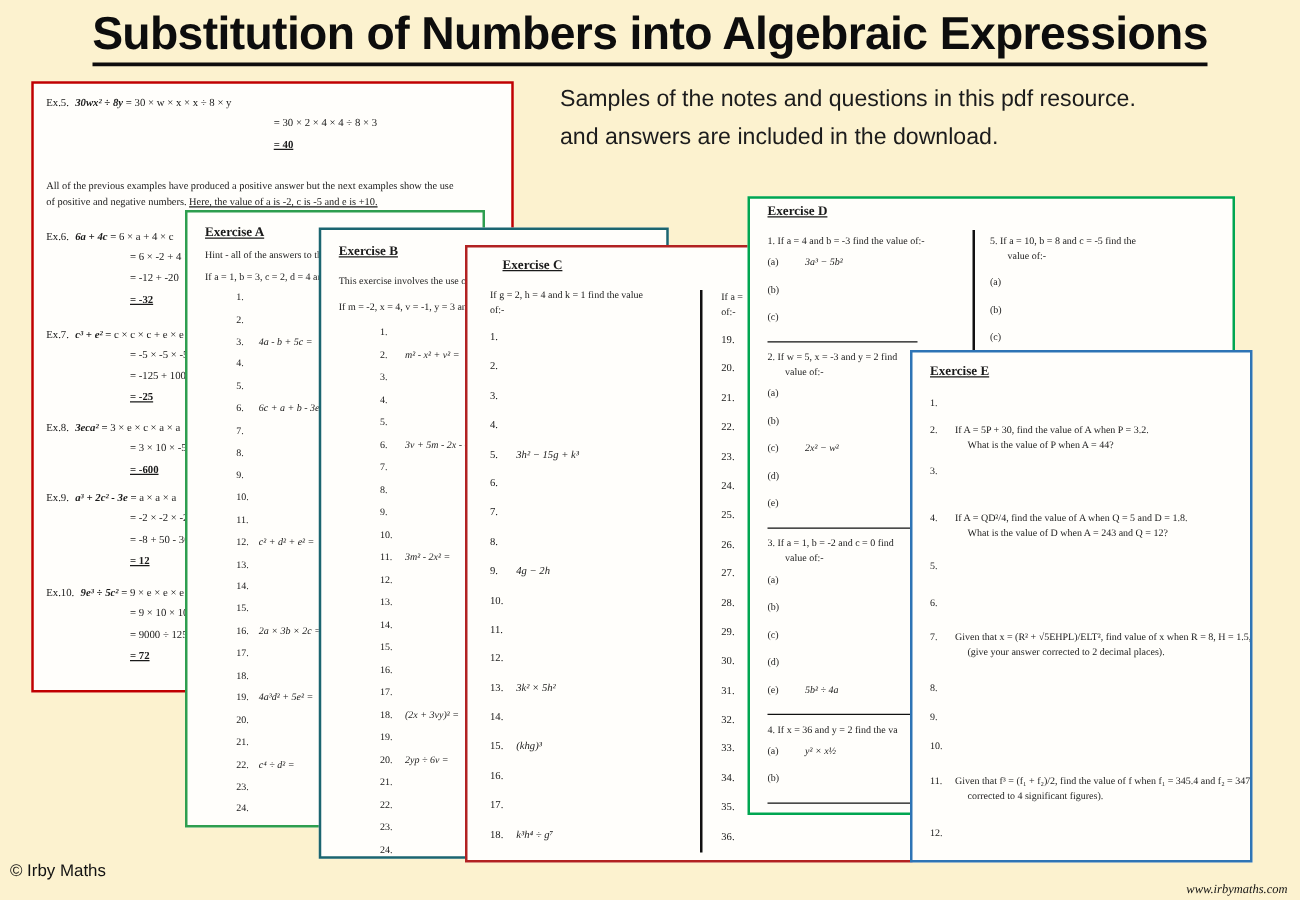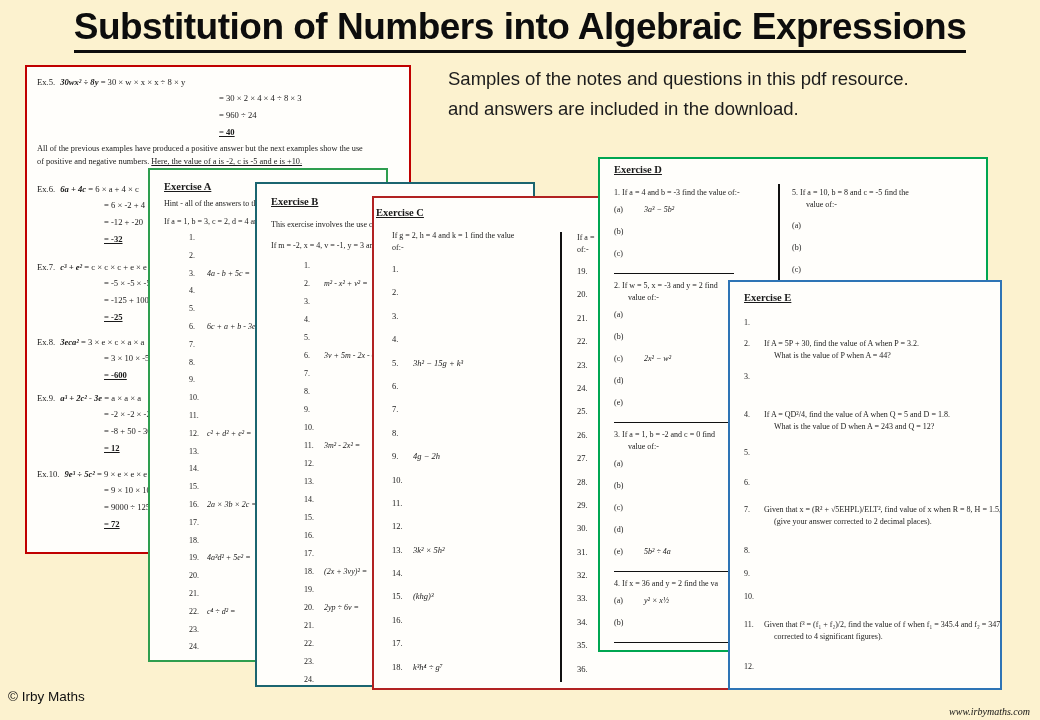--- a/index.html
+++ b/index.html
@@ -35,21 +35,21 @@
 
   
   #sheet-examples .inner{padding:8px 0 0 10px;font-size:8.6px}
   .ex-head{line-height:15px;white-space:nowrap}
   .ex-label{margin-right:5px}
   .ex-expr{font-weight:bold;font-style:italic}
   .ex-steps{margin-left:67px}
   #ex5 .ex-steps{margin-left:182px}
   .ex-step,.ex-ans{line-height:17px;white-space:nowrap}
   .ex-ans{font-weight:bold;text-decoration:underline}
-  .note{margin-top:1px;font-size:8.3px;line-height:13px;white-space:nowrap}
+  .note{margin-top:18px;font-size:8.3px;line-height:13px;white-space:nowrap}
   .note .u{text-decoration:underline}
   #list-ex .ex-block:nth-of-type(1){margin-top:14px}
   #list-ex .ex-block:nth-of-type(2){margin-top:12px}
   #list-ex .ex-block:nth-of-type(3){margin-top:9px}
   #list-ex .ex-block:nth-of-type(4){margin-top:7px}
   #list-ex .ex-block:nth-of-type(5){margin-top:10px}
 
   
   .qrow{display:flex;align-items:flex-start;white-space:nowrap}
   .qnum{width:13px;flex:none}
@@ -63,21 +63,21 @@
   #list-a .qtext{margin-left:5px}
 
   
   #sheet-b .sheet-h{margin:12px 0 0 14px}
   .b-intro1{margin:12px 0 0 14px;font-size:8px;line-height:12px;white-space:nowrap}
   .b-intro2{margin:9px 0 0 14px;font-size:8px;line-height:12px;white-space:nowrap}
   #list-b{margin:9px 0 0 47px;font-size:8px}
   #list-b .qrow{height:18px}
 
   
-  #sheet-c .sheet-h{margin:9px 0 0 2px}
+  #sheet-c .sheet-h{margin:9px 0 0 28px}
   .c-intro{margin-left:18px;font-size:8px;line-height:12px;white-space:nowrap}
   .c-intro1{margin-top:12px}
   #list-c{margin:10px 0 0 18px;font-size:8.5px}
   #list-c .qrow{height:23.4px}
   #list-c .qnum{width:14px}
   #list-c .qtext{}
   .c-divider{position:absolute;left:186px;top:34px;width:2px;height:450px;background:#111}
   .c-right{position:absolute;left:203px;top:34px;width:150px}
   #list-c-right{margin-top:10px;font-size:8.5px}
   #list-c-right .qrow{height:23.4px}
@@ -129,21 +129,20 @@
 <div class="sheet" id="sheet-examples">
   <div class="inner">
 
     <div class="ex-block" id="ex5">
       <div class="ex-head">
         <span class="ex-label">Ex.5.</span><span class="ex-expr">30wx² ÷ 8y</span>
         <span>= 30 × w × x × x ÷ 8 × y</span>
       </div>
       <div class="ex-steps">
         <div class="ex-step">= 30 × 2 × 4 × 4 ÷ 8 × 3</div>
-        <div class="ex-step">= 960 ÷ 24</div>
         <div class="ex-ans">= 40</div>
       </div>
     </div>
 
     <div class="note">
       <div>All of the previous examples have produced a positive answer but the next examples show the use</div>
       <div><span>of positive and negative numbers.</span>
         <span class="u">Here, the value of a is -2, c is -5 and e is +10.</span></div>
     </div>
 

